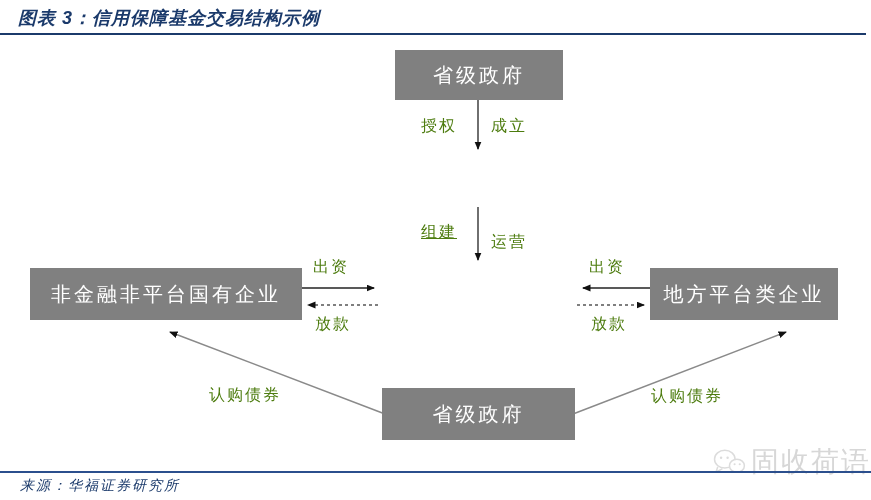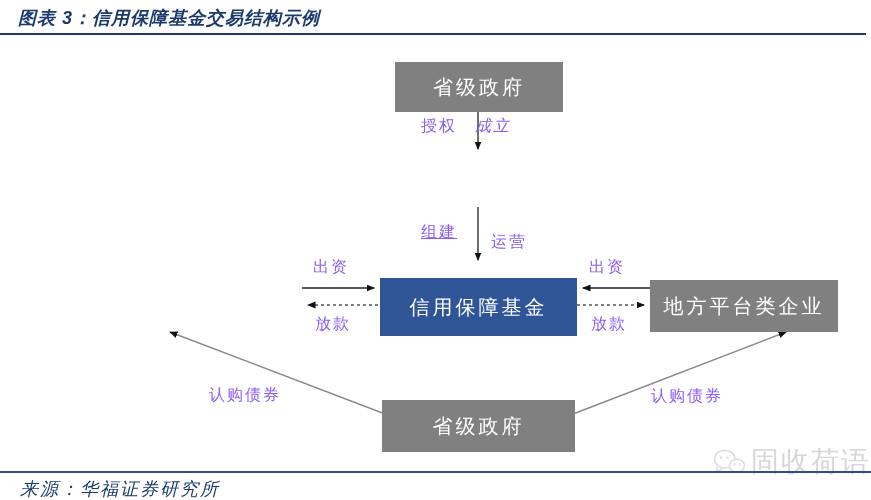--- a/index.html
+++ b/index.html
@@ -12,31 +12,30 @@
     font-size:18px;font-weight:bold;font-style:italic;
     color:#1B3A6B;letter-spacing:1px;white-space:nowrap;
   }
   .rule{position:absolute;left:0;height:2px;background:#1B3A6B;}
   .rule.top{top:33px;width:866px;}
   .rule.bottom{top:471px;width:871px;background:#2B4F8D;}
   .node{
     position:absolute;display:flex;align-items:center;justify-content:center;
     color:#ffffff;font-size:20px;letter-spacing:3px;white-space:nowrap;
     text-align:center;
-    margin-top:12px;
   }
   .node.gray{background:#808080;}
   .node.blue{background:#2F5597;}
   .edge-label{
-    position:absolute;color:#8b5cf6;font-size:16px;letter-spacing:2px;
+    position:absolute;color:#4d7c0f;font-size:16px;letter-spacing:2px;
     text-align:center;white-space:nowrap;
   }
   .footer-source{
     position:absolute;left:20px;top:477px;
-    color:#1B3A6B;font-size:18px;font-style:italic;letter-spacing:2px;
+    color:#1B3A6B;font-size:14px;font-style:italic;letter-spacing:2px;
   }
   .watermark{
     position:absolute;left:712px;top:443px;display:flex;align-items:center;gap:5px;
     color:#D7D7D7;font-size:28px;letter-spacing:2px;white-space:nowrap;
   }
   svg.arrows{position:absolute;left:0;top:0;}
 </style>
 </head>
 <body>
 
@@ -65,29 +64,29 @@
     <line x1="577" y1="305" x2="644" y2="305" stroke="#555555" stroke-width="1.3" stroke-dasharray="3 3" marker-end="url(#ah)"></line>
 
     <line x1="385" y1="414" x2="170" y2="332" stroke="#8A8A8A" stroke-width="1.5" marker-end="url(#ah)"></line>
 
     <line x1="573" y1="414" x2="786" y2="332" stroke="#8A8A8A" stroke-width="1.5" marker-end="url(#ah)"></line>
   </svg>
 
   <div class="node gray" style="left:395px;top:50px;width:168px;height:50px;">省级政府</div>
 
 
-  <div class="node blue" style="left:380px;top:266px;width:197px;height:58px;">信用保障基金</div>
 
+  <div class="node gray" style="left:30px;top:268px;width:272px;height:52px;">非金融非平台国有企业</div>
 
   <div class="node gray" style="left:650px;top:268px;width:188px;height:52px;text-align:center;">地方平台类企业</div>
 
   <div class="node gray" style="left:382px;top:388px;width:193px;height:52px;">省级政府</div>
 
   <div class="edge-label" style="left:408px;top:116px;width:62px;">授权</div>
-  <div class="edge-label" style="left:462px;top:116px;width:62px;font-style:italic;">成立</div>
+  <div class="edge-label" style="left:478px;top:116px;width:62px;">成立</div>
 
   <div class="edge-label" style="left:408px;top:222px;width:62px;text-decoration:underline;">组建</div>
   <div class="edge-label" style="left:478px;top:232px;width:62px;">运营</div>
 
   <div class="edge-label" style="left:300px;top:257px;width:62px;">出资</div>
   <div class="edge-label" style="left:302px;top:314px;width:62px;">放款</div>
 
   <div class="edge-label" style="left:576px;top:257px;width:62px;">出资</div>
   <div class="edge-label" style="left:578px;top:314px;width:62px;">放款</div>
 

